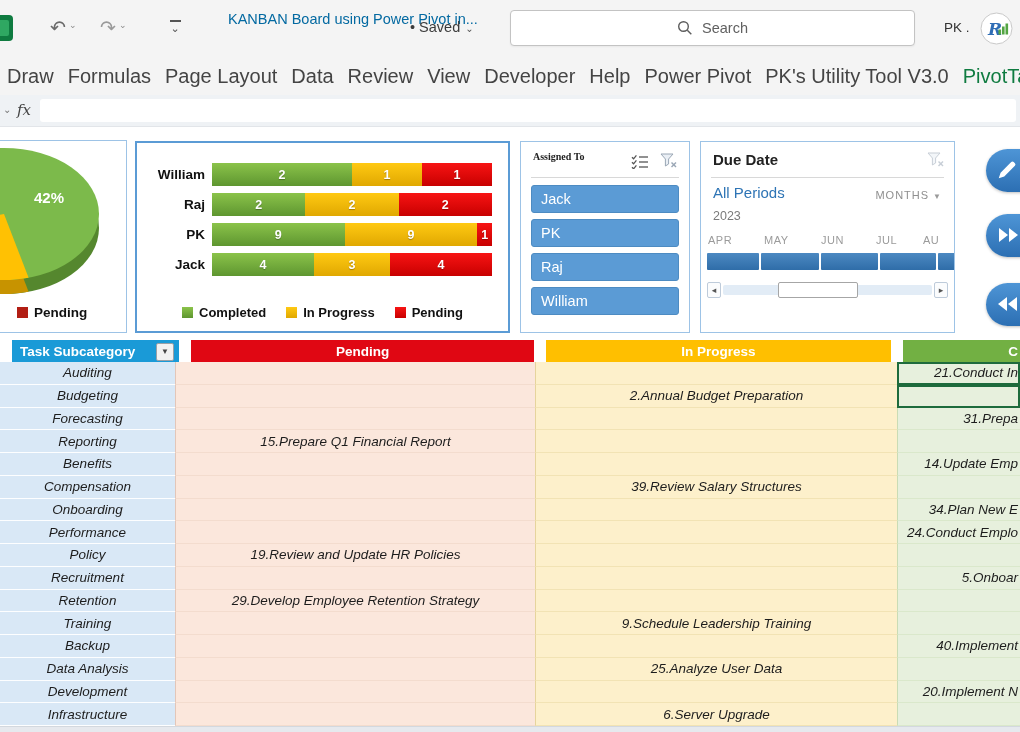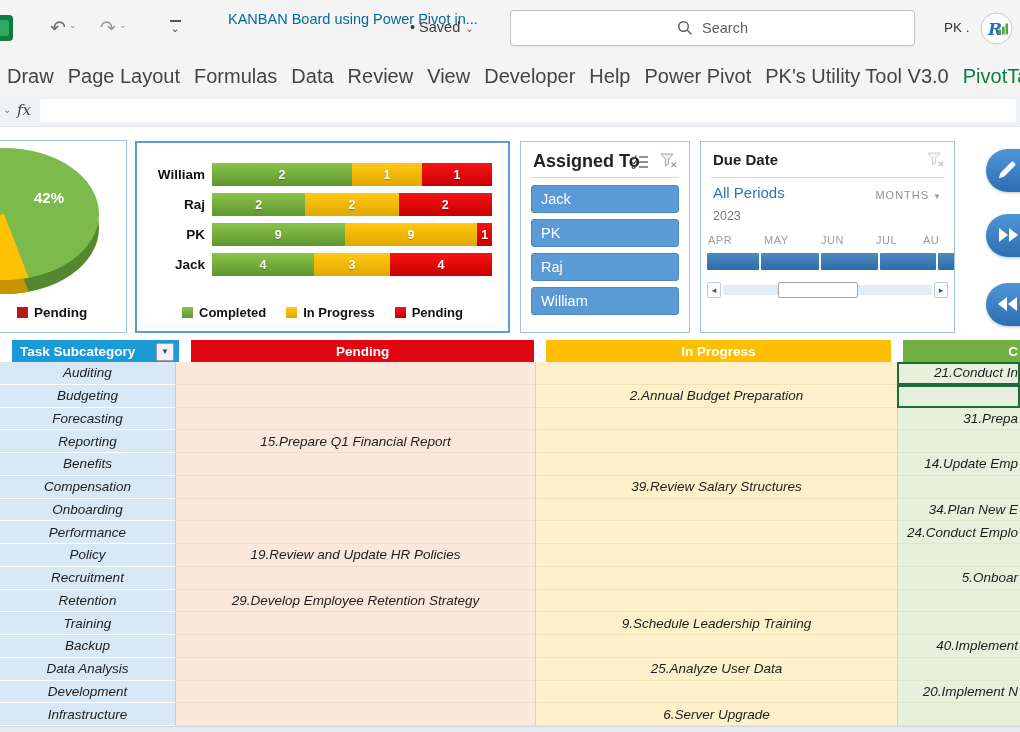--- a/index.html
+++ b/index.html
@@ -45,21 +45,21 @@
   .brow{position:absolute;left:12px;right:16px;height:23px;display:flex;}
   .blabel{width:56px;text-align:right;font-weight:bold;font-size:13.5px;color:#111;line-height:23px;margin-right:7px;flex:none;}
   .bbar{flex:1;display:flex;}
   .bseg{height:23px;display:flex;align-items:center;justify-content:center;overflow:hidden;}
   .bval{color:#fff;font-weight:bold;font-size:12.5px;text-shadow:0 1px 1px rgba(0,0,0,.3);}
   .bar-legend{position:absolute;left:0;right:0;bottom:11px;display:flex;justify-content:center;gap:20px;}
   .bleg-item{display:flex;align-items:center;gap:6px;font-weight:bold;font-size:13px;color:#111;}
   .bleg-sw{width:11px;height:11px;flex:none;}
   
   .slicer-card{left:520px;top:141px;width:170px;height:192px;}
-  .sl-title{position:absolute;left:12px;top:9px;font-weight:bold;font-size:18px;color:#222;}
+  .sl-title{position:absolute;left:12px;top:9px;font-weight:bold;font-size:10px;color:#222;font-family:Liberation Serif, serif;}
   .ms-ic{position:absolute;right:40px;top:12px;}
   .fn-ic{position:absolute;right:12px;top:11px;}
   .sl-div{position:absolute;left:10px;right:10px;top:35px;border-top:1px solid #D8D8D8;}
   .slbtn-list{position:absolute;left:10px;right:10px;top:43px;}
   .slbtn{height:28px;line-height:27px;background:#5B9BD5;border:1px solid #4D8BC2;border-radius:3px;color:#fff;
          font-size:14.5px;padding-left:9px;margin-bottom:6px;box-sizing:border-box;cursor:pointer;}
   
   .timeline-card{left:700px;top:141px;width:255px;height:192px;}
   .tl-title{position:absolute;left:12px;top:9px;font-weight:bold;font-size:15px;color:#222;}
   .tl-funnel{position:absolute;right:10px;top:10px;opacity:.55;}
@@ -125,22 +125,22 @@
       <text x="8" y="23" font-family="DejaVu Serif,serif" font-style="italic" font-weight="bold" font-size="17" fill="#2F6DB5">R</text>
       <rect x="18.5" y="17.5" width="2.6" height="5" fill="#54A544"></rect>
       <rect x="22" y="14.5" width="2.6" height="8" fill="#54A544"></rect>
       <rect x="25.5" y="11.5" width="2.6" height="11" fill="#54A544"></rect>
     </svg>
   </div>
 </div>
 
 <div class="ribbon">
     <div class="rtab">Draw</div>
+    <div class="rtab">Formulas</div>
     <div class="rtab">Page Layout</div>
-    <div class="rtab">Formulas</div>
     <div class="rtab">Data</div>
     <div class="rtab">Review</div>
     <div class="rtab">View</div>
     <div class="rtab">Developer</div>
     <div class="rtab">Help</div>
     <div class="rtab">Power Pivot</div>
     <div class="rtab">PK's Utility Tool V3.0</div>
     <div class="rtab accent">PivotTable Analyze</div>
     <div class="rtab accent">D</div>
   </div>

